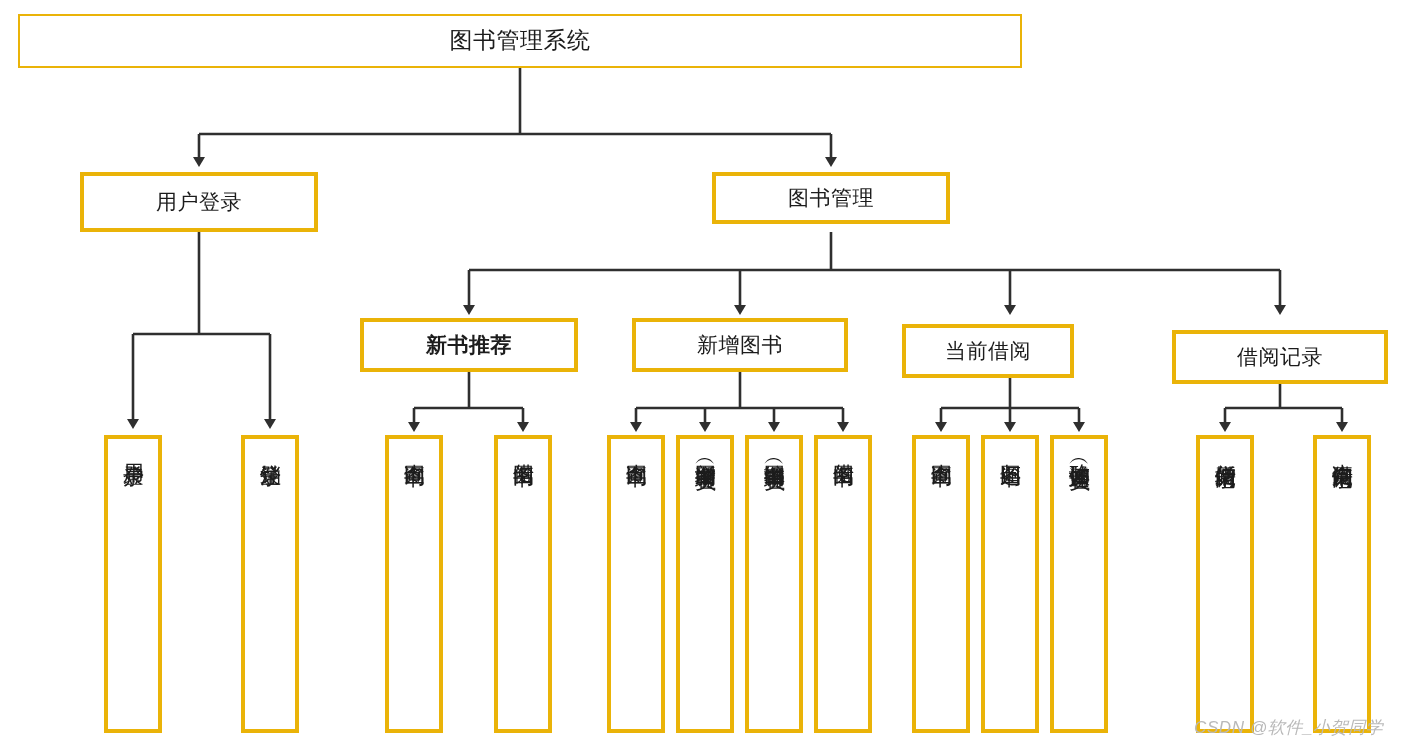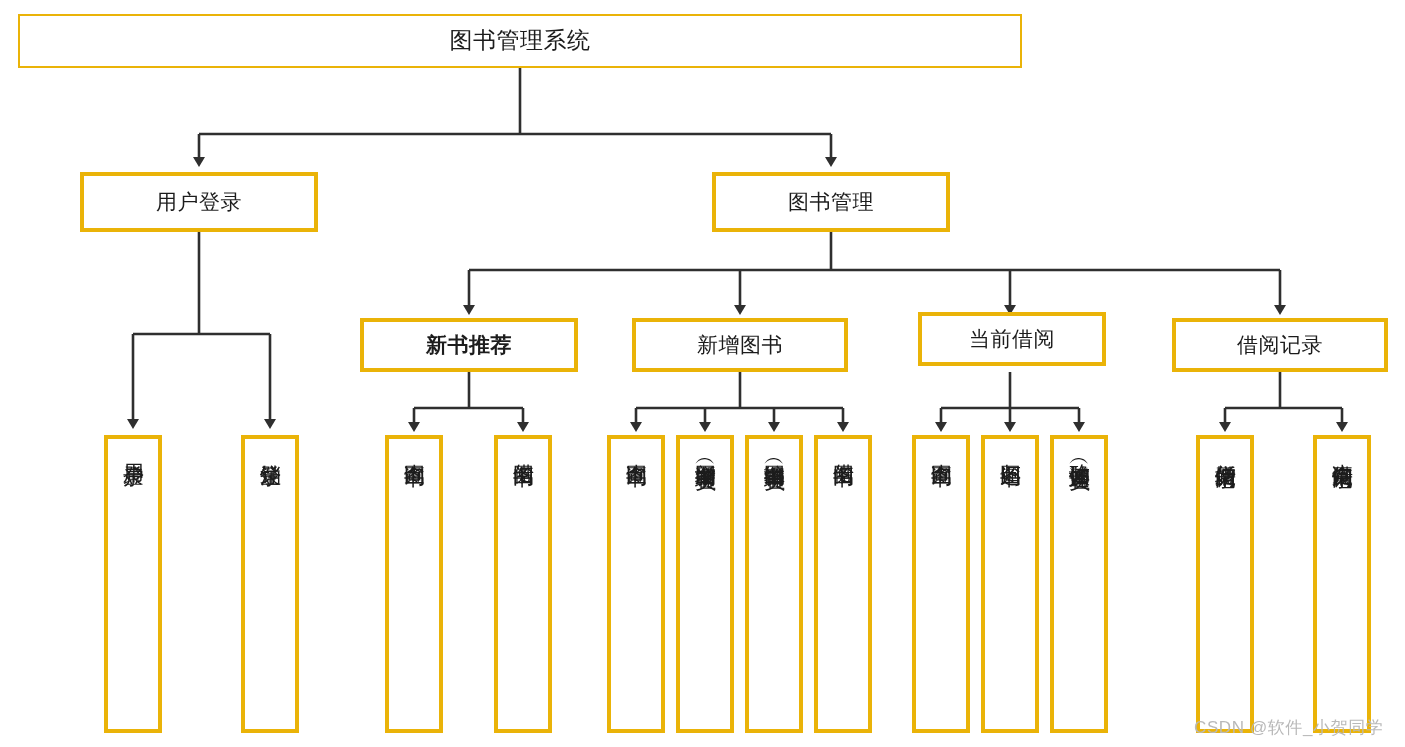--- a/index.html
+++ b/index.html
@@ -63,20 +63,21 @@
     white-space: normal;
     max-height: 100%;
   }
   .watermark {
     position: absolute;
     font-size: 17px;
     color: #b9b9b9;
     letter-spacing: 0.6px;
     white-space: nowrap;
     user-select: none;
+    font-style: italic;
   }
 </style>
 </head>
 <body>
 
 <div id="canvas">
 
   <svg class="wires" viewBox="0 0 1405 747" xmlns="http://www.w3.org/2000/svg">
     <defs>
       <marker id="arrow" markerWidth="10" markerHeight="12" refX="1" refY="6" orient="auto" markerUnits="userSpaceOnUse">
@@ -127,34 +128,34 @@
     </g>
   </svg>
 
   <div class="node root" style="left:18px; top:14px; width:1004px; height:54px;">
     <span class="lbl">图书管理系统</span>
   </div>
 
   <div class="node" style="left:80px; top:172px; width:238px; height:60px;">
     <span class="lbl">用户登录</span>
   </div>
-  <div class="node" style="left:712px; top:172px; width:238px; height:60px;">
+  <div class="node" style="left:712px; top:172px; width:238px; height:52px;">
     <span class="lbl">图书管理</span>
   </div>
 
   <div class="node" style="left:360px; top:318px; width:218px; height:54px;font-weight:bold;">
     <span class="lbl">新书推荐</span>
   </div>
   <div class="node" style="left:632px; top:318px; width:216px; height:54px;">
     <span class="lbl">新增图书</span>
   </div>
-  <div class="node" style="left:902px; top:312px; width:188px; height:54px;margin-left:16px;">
+  <div class="node" style="left:902px; top:324px; width:172px; height:54px;">
     <span class="lbl">当前借阅</span>
   </div>
-  <div class="node" style="left:1172px; top:318px; width:216px; height:54px;">
+  <div class="node" style="left:1172px; top:330px; width:216px; height:54px;">
     <span class="lbl">借阅记录</span>
   </div>
 
   <div class="node leaf" style="left:104px; top:435px; width:58px; height:298px;">
     <span class="lbl">用户登录</span>
   </div>
   <div class="node leaf" style="left:241px; top:435px; width:58px; height:298px;">
     <span class="lbl">注销登录</span>
   </div>
 

